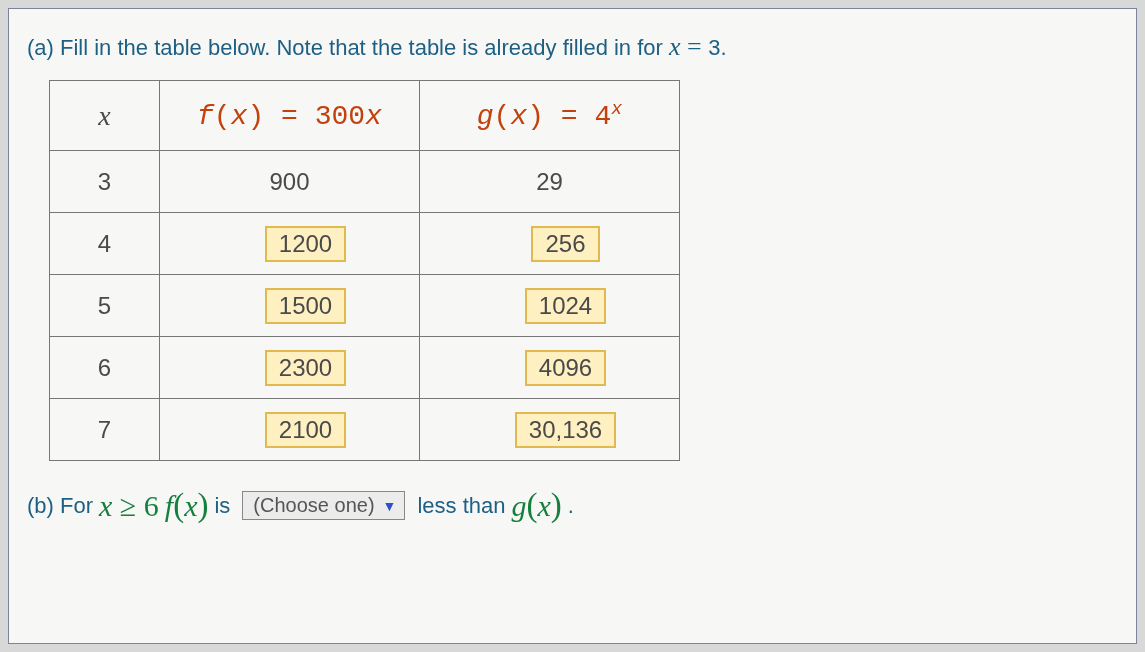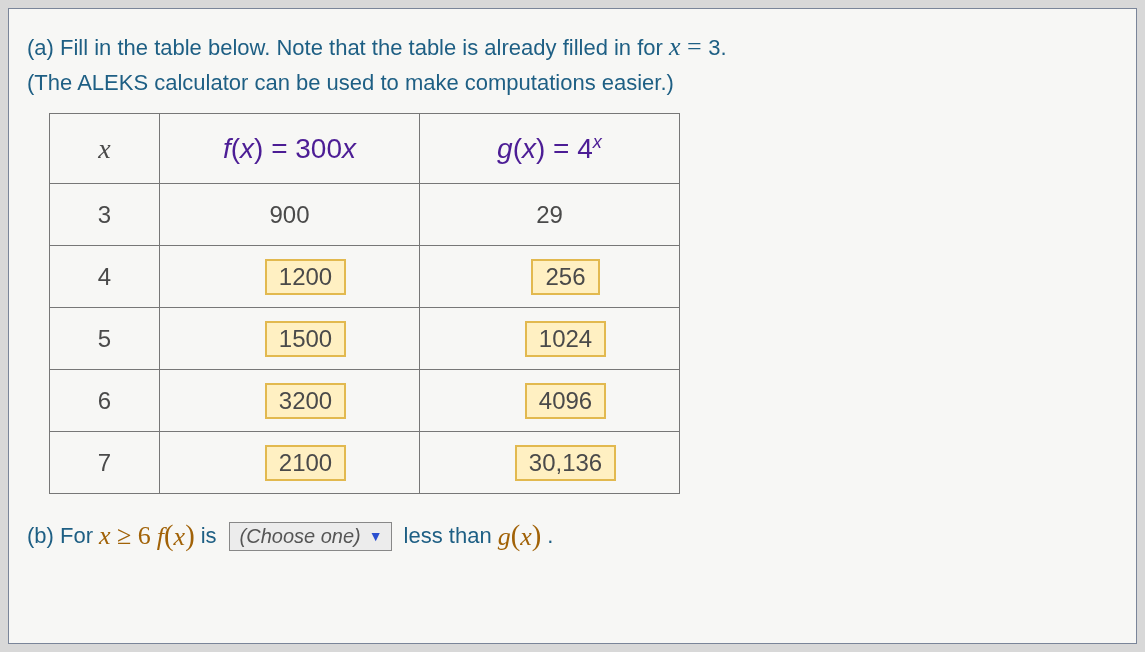--- a/index.html
+++ b/index.html
@@ -42,69 +42,67 @@
       font-family: 'Times New Roman', serif;
       font-style: italic;
       font-size: 28px;
       padding: 16px 0;
     }
     .col-x { width: 110px; }
     .col-f { width: 260px; }
     .col-g { width: 260px; }
     .row-h { height: 70px; }
     .row-d { height: 62px; }
-    .math-head { font-family: Liberation Sans, sans-serif; color:#4c1d95; }
+    .math-head { font-family: Liberation Mono, monospace; color:#c2410c; }
     .math-head .fn { font-style: italic; }
     .math-head .paren { font-style: normal; }
     .hl {
       display: inline-block;
       background: #fff0c2;
       border: 2px solid #e2b94f;
       padding: 2px 12px;
       min-width: 58px;
       margin-left: 32px;
     }
     .partb {
       color: #1e5f84;
       font-size: 22px;
       display: flex;
       align-items: center;
       flex-wrap: wrap;
       gap: 6px;
       margin-top: 4px;
     }
-    .math { font-family: 'Times New Roman', serif; font-style: italic; font-size: 26px; color:#a16207; }
+    .math { font-family: 'Times New Roman', serif; font-style: italic; font-size: 30px; color:#15803d; }
     .math .up { font-style: normal; }
     .dropdown {
       display: inline-flex;
       align-items: center;
       border: 1px solid #888;
       background: #ececec;
       color: #555;
       font-size: 20px;
       padding: 2px 8px 2px 10px;
       font-family: Verdana, Geneva, sans-serif;
       margin: 0 6px;
-      font-style: italic;
     }
     .dropdown .chev {
       margin-left: 8px;
       color: #2a4fd0;
       font-size: 14px;
     }
     .sup { font-size: 0.65em; vertical-align: super; font-style: italic; }
   </style>
 </head>
 <body>
 
 <div class="panel">
 
   <div class="prompt">
     <span>(a) Fill in the table below. Note that the table is already filled in for </span><span class="italic">x</span><span class="italic" style="font-style:normal;"> = </span><span>3</span><span>.</span><br>
-    <span>(The ALEKS calculator can be used to make computations easier.)</span>
   </div>
 
   <table class="table">
     <tbody>
         <tr class="row-h">
       <th class="col-x"><span>x</span></th>
       <th class="col-f">
         <span class="math-head"><span class="fn">f</span><span class="paren">(</span><span class="fn">x</span><span class="paren">)</span><span class="paren"> = 300</span><span class="fn">x</span></span>
       </th>
       <th class="col-g">
@@ -121,21 +119,21 @@
       <td><span class="hl">1200</span></td>
       <td><span class="hl">256</span></td>
     </tr>
     <tr class="row-d">
       <td>5</td>
       <td><span class="hl">1500</span></td>
       <td><span class="hl">1024</span></td>
     </tr>
     <tr class="row-d">
       <td>6</td>
-      <td><span class="hl">3200</span></td>
+      <td><span class="hl">2300</span></td>
       <td><span class="hl">4096</span></td>
     </tr>
     <tr class="row-d">
       <td>7</td>
       <td><span class="hl">2100</span></td>
       <td><span class="hl">30,136</span></td>
     </tr>
   </tbody>
     </table>
 

